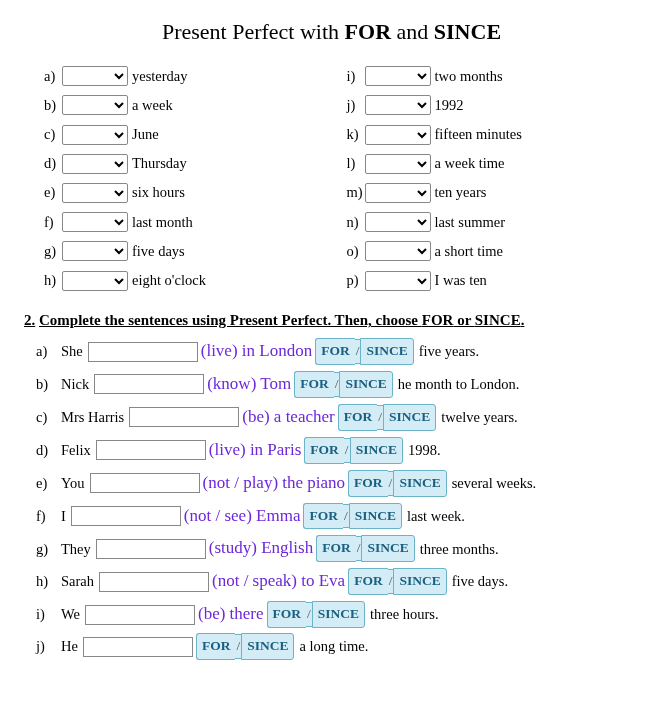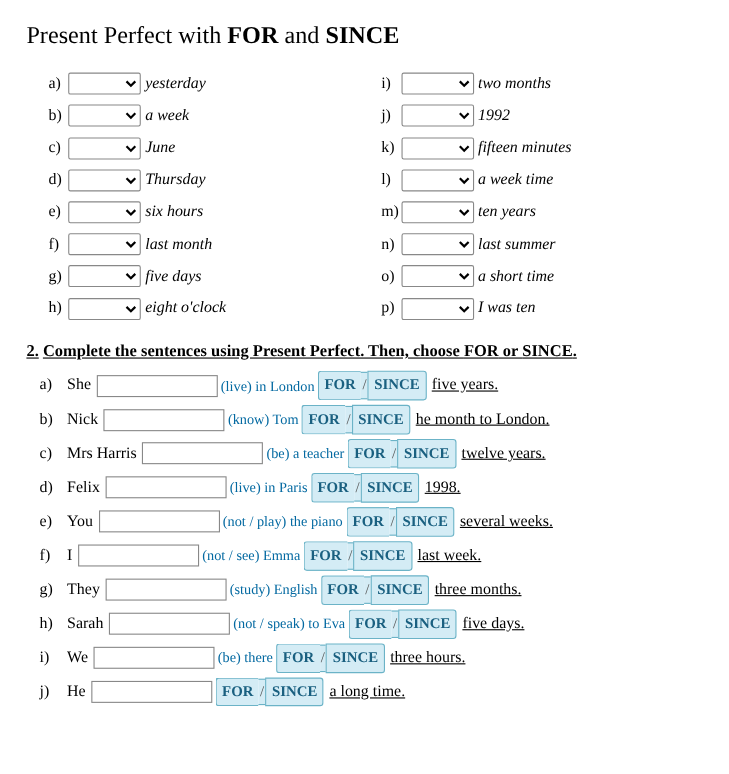--- a/index.html
+++ b/index.html
@@ -6,21 +6,21 @@
     body {
       font-family: Georgia, 'Times New Roman', serif;
       font-size: 15px;
       background: #fff;
       color: #000;
       padding: 18px 24px;
       width: 663px;
       min-height: 704px;
     }
     h1 {
-      text-align: left;
+      text-align: center;
       font-size: 22px;
       font-weight: normal;
       margin-bottom: 16px;
       line-height: 1.3;
     }
     h1 strong { font-weight: bold; }
     .section-title {
       font-weight: bold;
       font-size: 15px;
       margin-bottom: 8px;
@@ -52,21 +52,20 @@
       height: 20px;
       border: 1px solid #888;
       border-radius: 2px;
       background: #fff;
       margin-right: 4px;
       min-width: 52px;
       cursor: pointer;
     }
     .grid-item .item-text {
       font-size: 14.5px;
-      font-style: italic;
     }
 
     
     .sentence-list {
       padding-left: 12px;
     }
     .sentence-row {
       display: flex;
       align-items: center;
       flex-wrap: wrap;
@@ -86,21 +85,20 @@
       border: 1px solid #888;
       border-radius: 0;
       height: 20px;
       font-size: 13px;
       padding: 0 3px;
       width: 110px;
       background: #fff;
     }
     .sentence-row .rest {
       margin-left: 2px;
-      text-decoration: underline;
     }
     .for-since {
       display: inline-flex;
       align-items: center;
       gap: 0;
     }
     .btn-for, .btn-since {
       display: inline-block;
       padding: 1px 5px;
       border: 1px solid #6bb3c7;
@@ -120,22 +118,22 @@
     }
     .slash {
       color: #555;
       font-size: 13.5px;
       padding: 0 1px;
       background: #d4ecf5;
       border-top: 1px solid #6bb3c7;
       border-bottom: 1px solid #6bb3c7;
     }
     .hint {
-      color: #0369a1;
-      font-size: 13px;
+      color: #6d28d9;
+      font-size: 17px;
     }
   </style>
 </head>
 <body>
 
 <h1>Present Perfect with <strong>FOR</strong> and <strong>SINCE</strong></h1>
 
 <div class="section">
   <div class="grid-two-col" id="s1-grid">
   <div class="grid-item">

